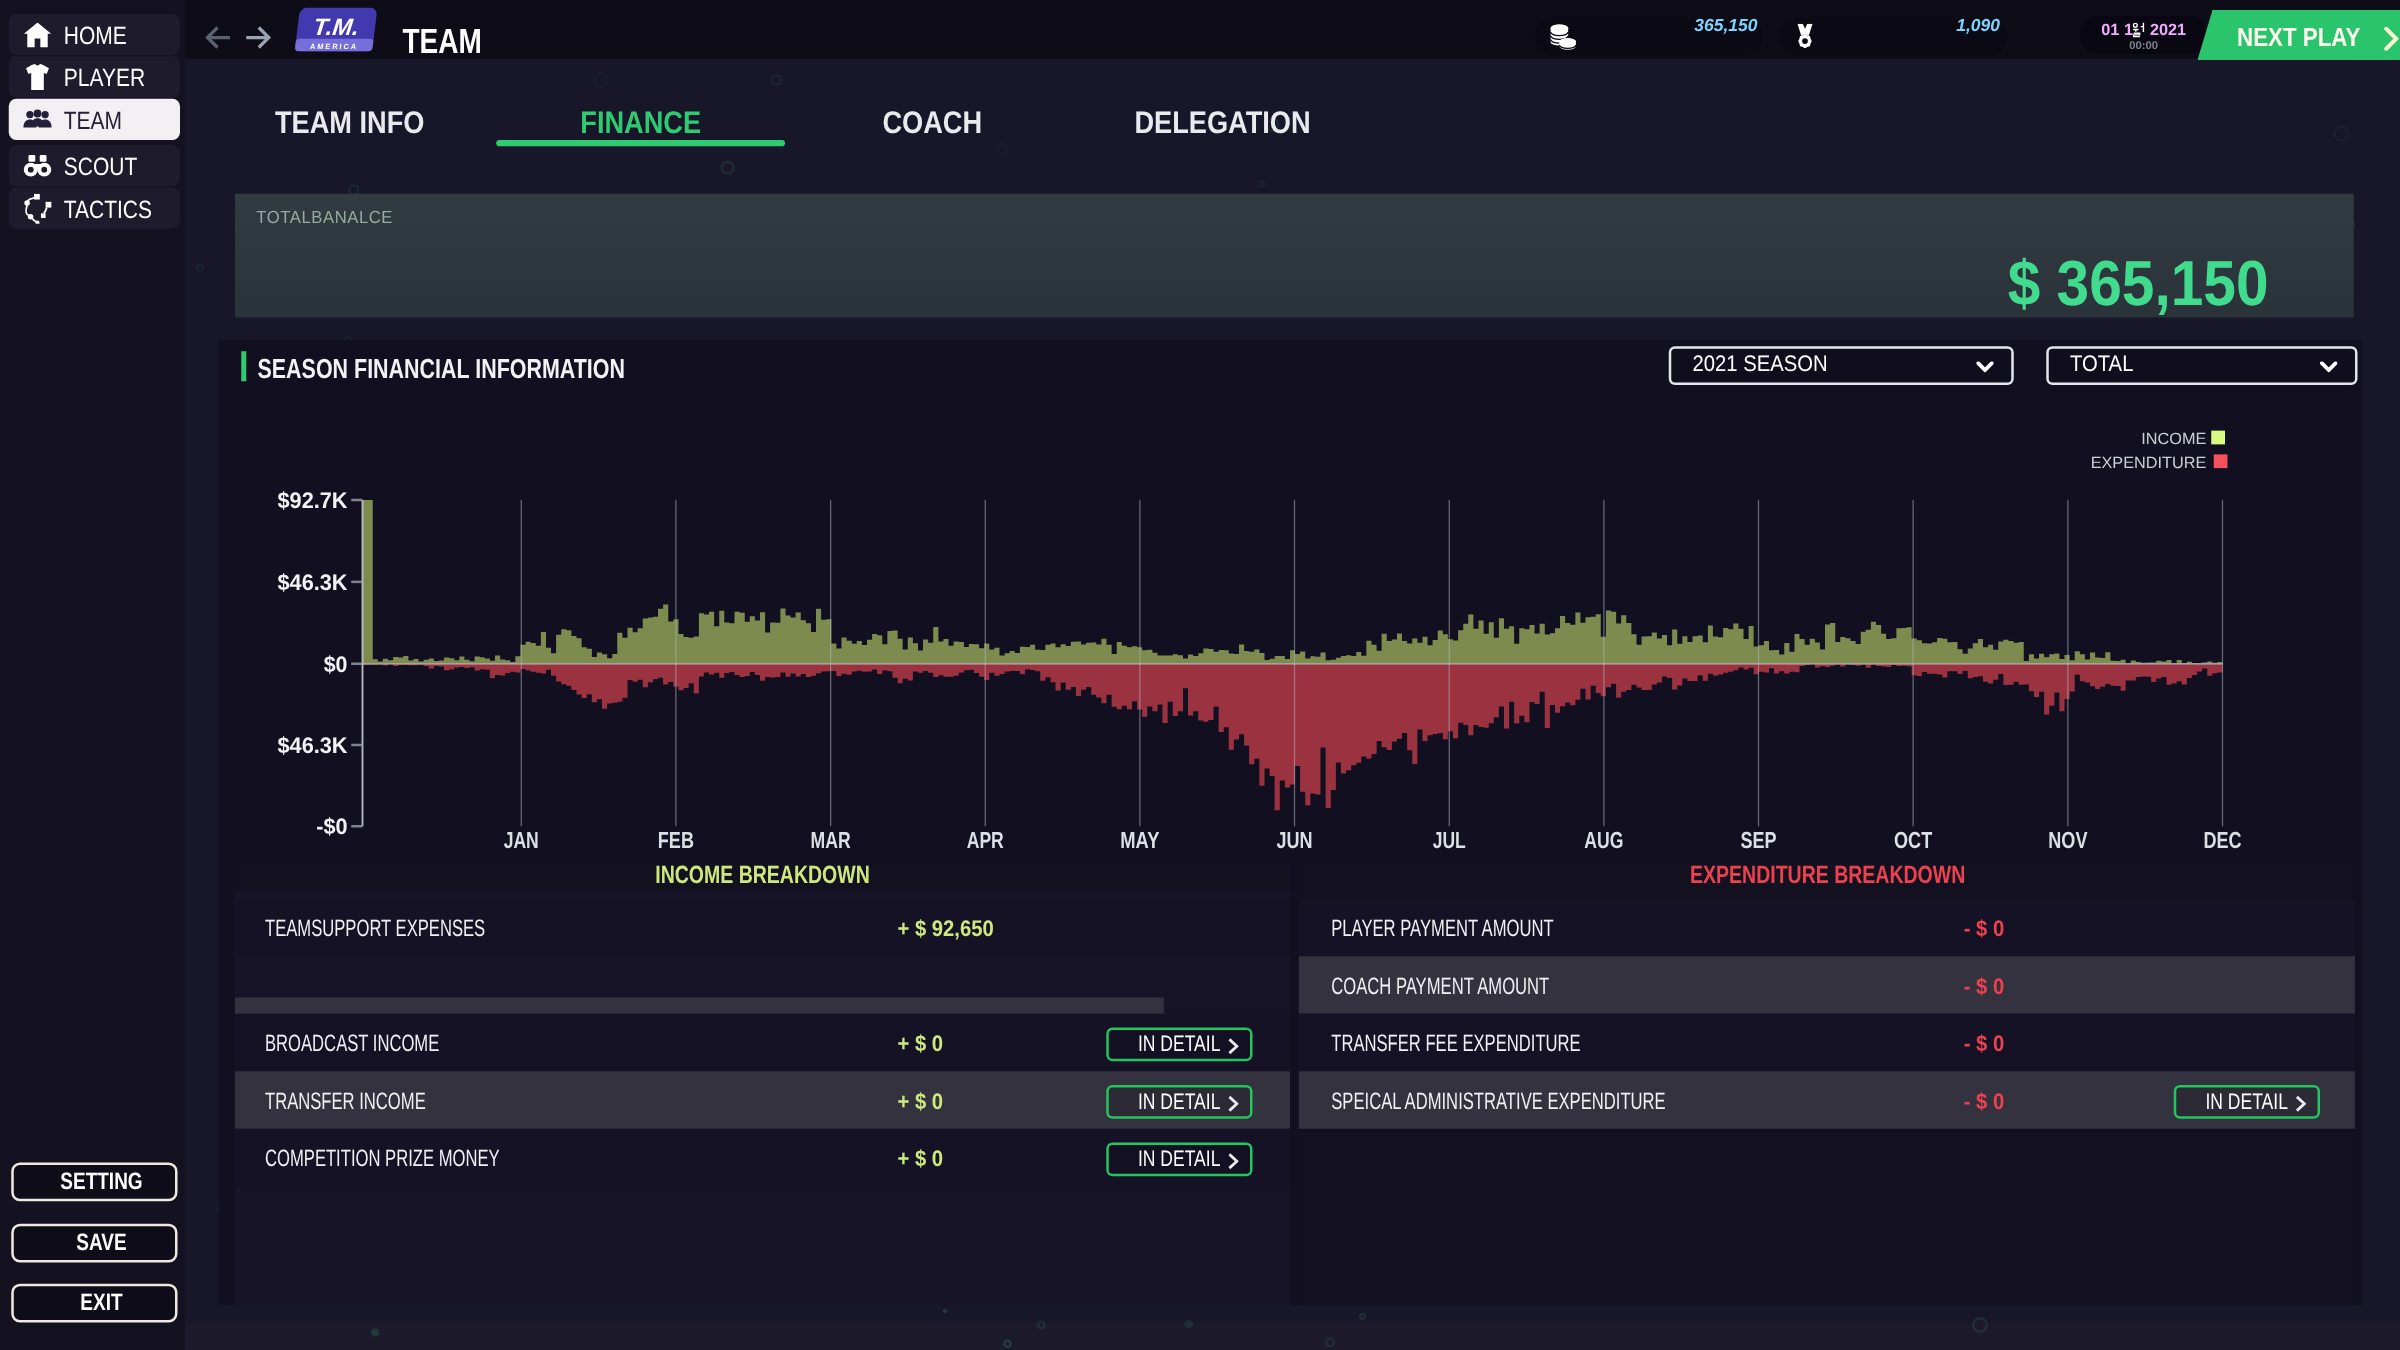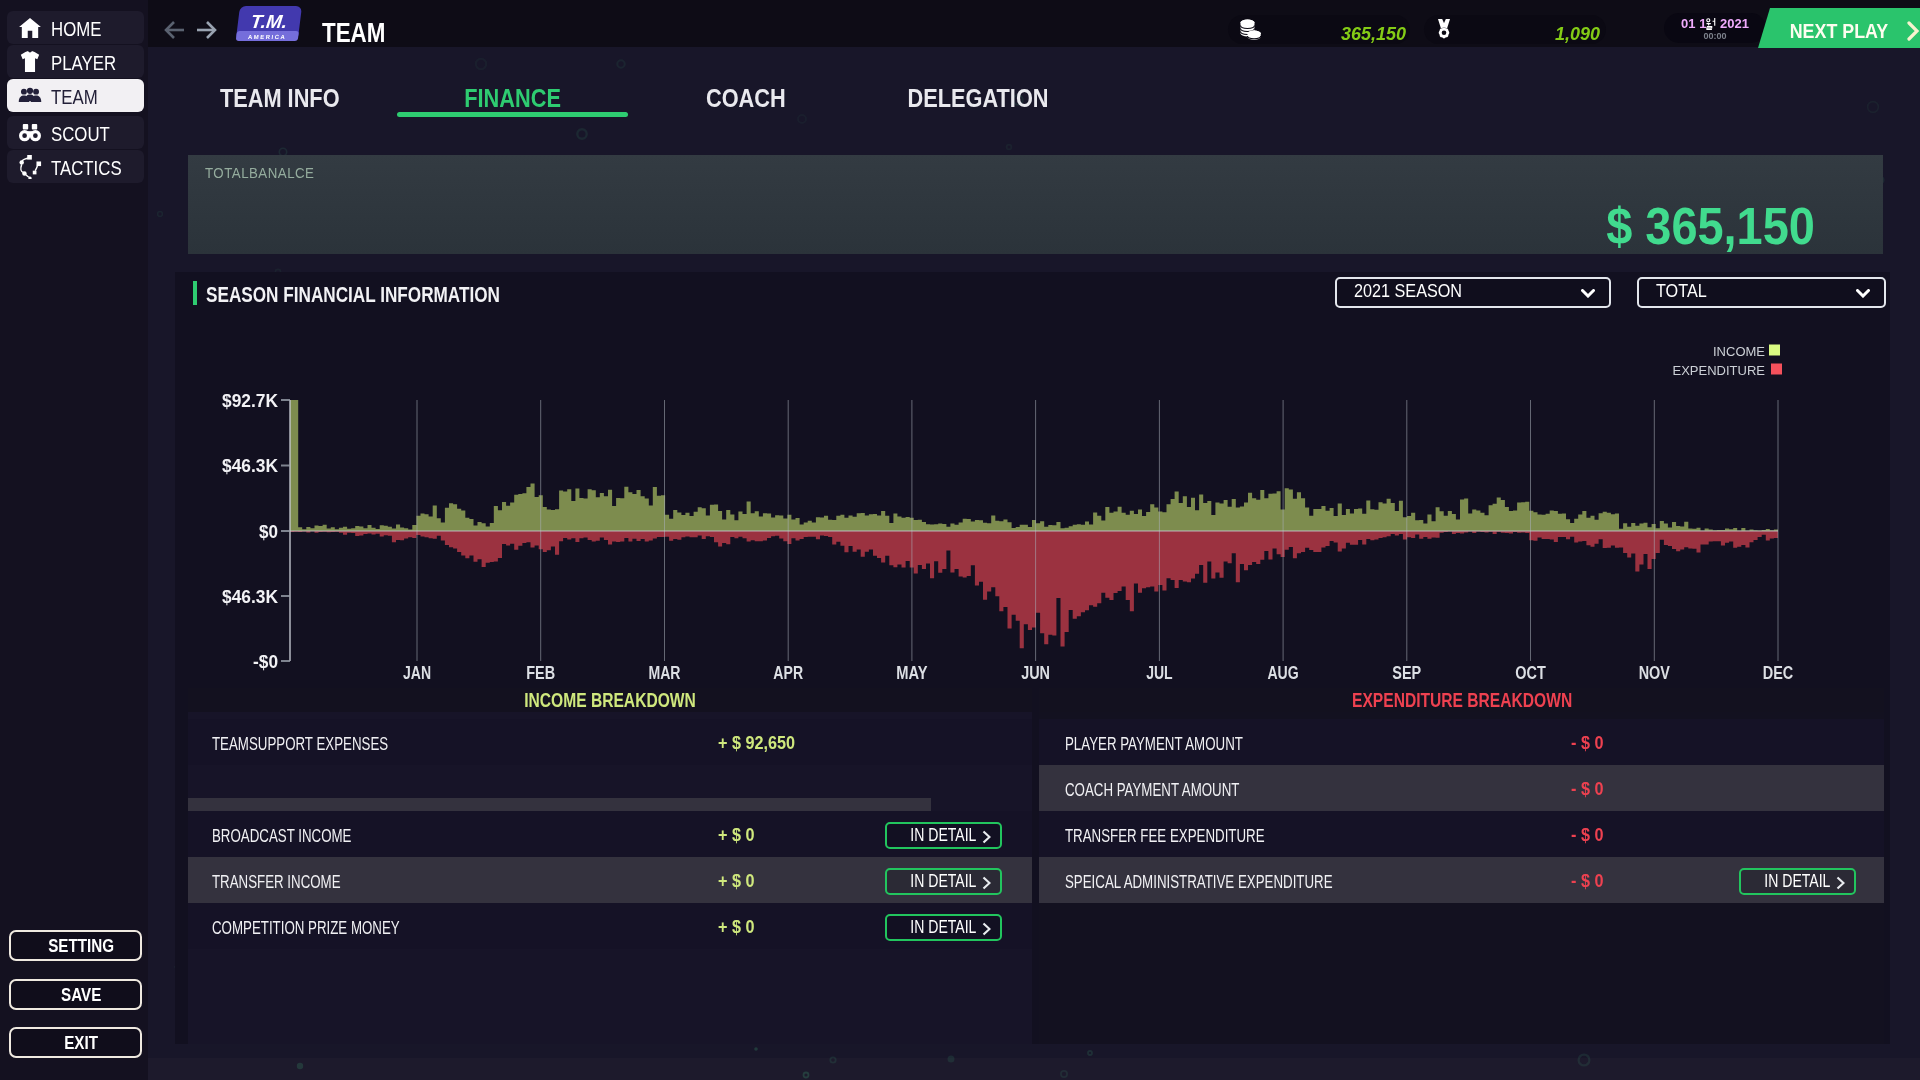--- a/index.html
+++ b/index.html
@@ -13,21 +13,21 @@
 #topbar { left:0; top:0; width:1920px; height:47px; background:#0e0c16; }
 #sidebar { left:0; top:0; width:148px; height:1080px; background:#141120; }
 .navitem { left:7px; width:137px; height:33px; background:#1e1b2c; border-radius:6px; color:#fff; font-weight:normal; font-size:20px; display:flex; align-items:center; }
 .navitem .ic { width:26px; height:26px; margin-left:10px; margin-right:8px; flex:none; display:flex; align-items:center; justify-content:center;}
 .navitem .cx { transform:scaleX(0.84); margin-top:3px; }
 .navitem.sel { background:#f2f0f3; color:#232038; }
 .botbtn { left:9px; width:133px; height:31px; border:2px solid #efe9e0; border-radius:7px; color:#fff; font-weight:bold; font-size:19px; display:flex; align-items:center; justify-content:center; background:rgba(10,8,18,0.3);padding-left:11px; }
 .botbtn .cxc { transform:scaleX(0.8); }
 
 .pill { top:15px; height:29px; background:#0b0913; border-radius:15px; color:#fff; }
-.pillnum { font-style:italic; font-weight:bold; font-size:18px; position:absolute; top:24px; color:#84cc16; }
+.pillnum { font-style:italic; font-weight:bold; font-size:14px; position:absolute; top:12px; color:#7dd3fc; }
 #nextplay { position:absolute; left:1756px; top:8px; width:164px; height:40px; background:#2ac46c; clip-path:polygon(14px 0, 164px 0, 164px 40px, 2px 40px); color:#fdfdef; font-weight:bold; font-size:21px; display:flex; align-items:center; justify-content:center; padding-left:24px; padding-top:5px; }
 #nextplay .cxc { transform:scaleX(0.85); }
 
 .tab { position:absolute; top:84px; width:233px; text-align:center; color:#e9e9ee; font-weight:bold; font-size:25px; }
 .tab .cxc { transform:scaleX(0.87); }
 .tab.green { color:#2ecc71; }
 #tabline { left:397px; top:112px; width:231px; height:5px; background:#2ecc71; border-radius:2.5px; }
 
 #balpanel { left:188px; top:155px; width:1695px; height:99px; background:linear-gradient(180deg,#333b42,#2b333a); }
 #ballabel { left:17px; top:10px; font-size:14px; color:#95ad9e; letter-spacing:0.5px; }

